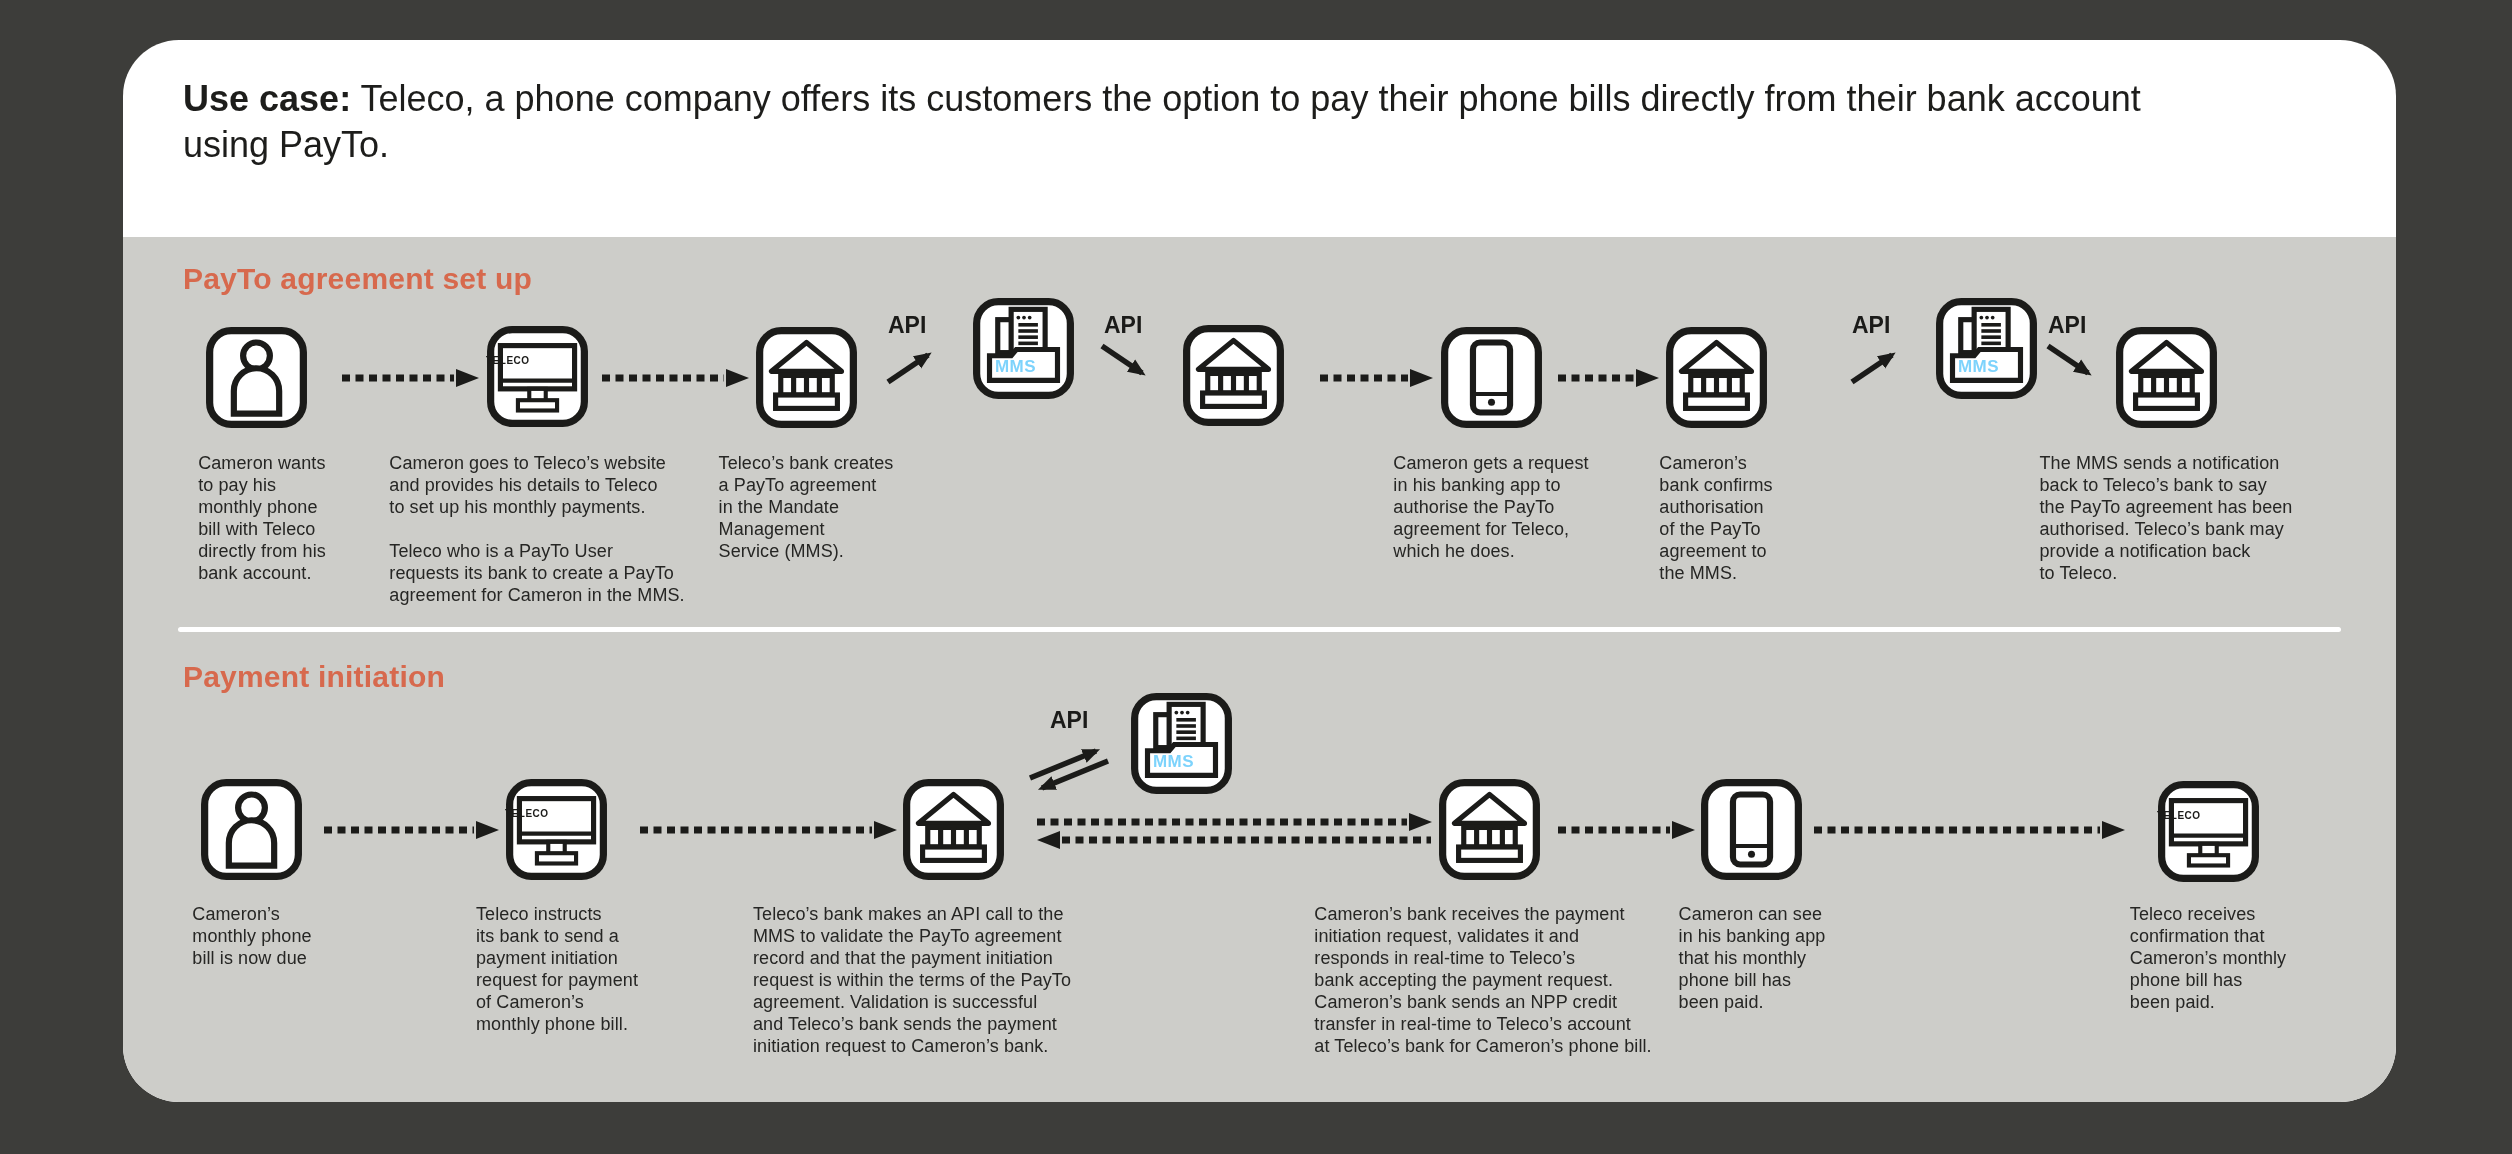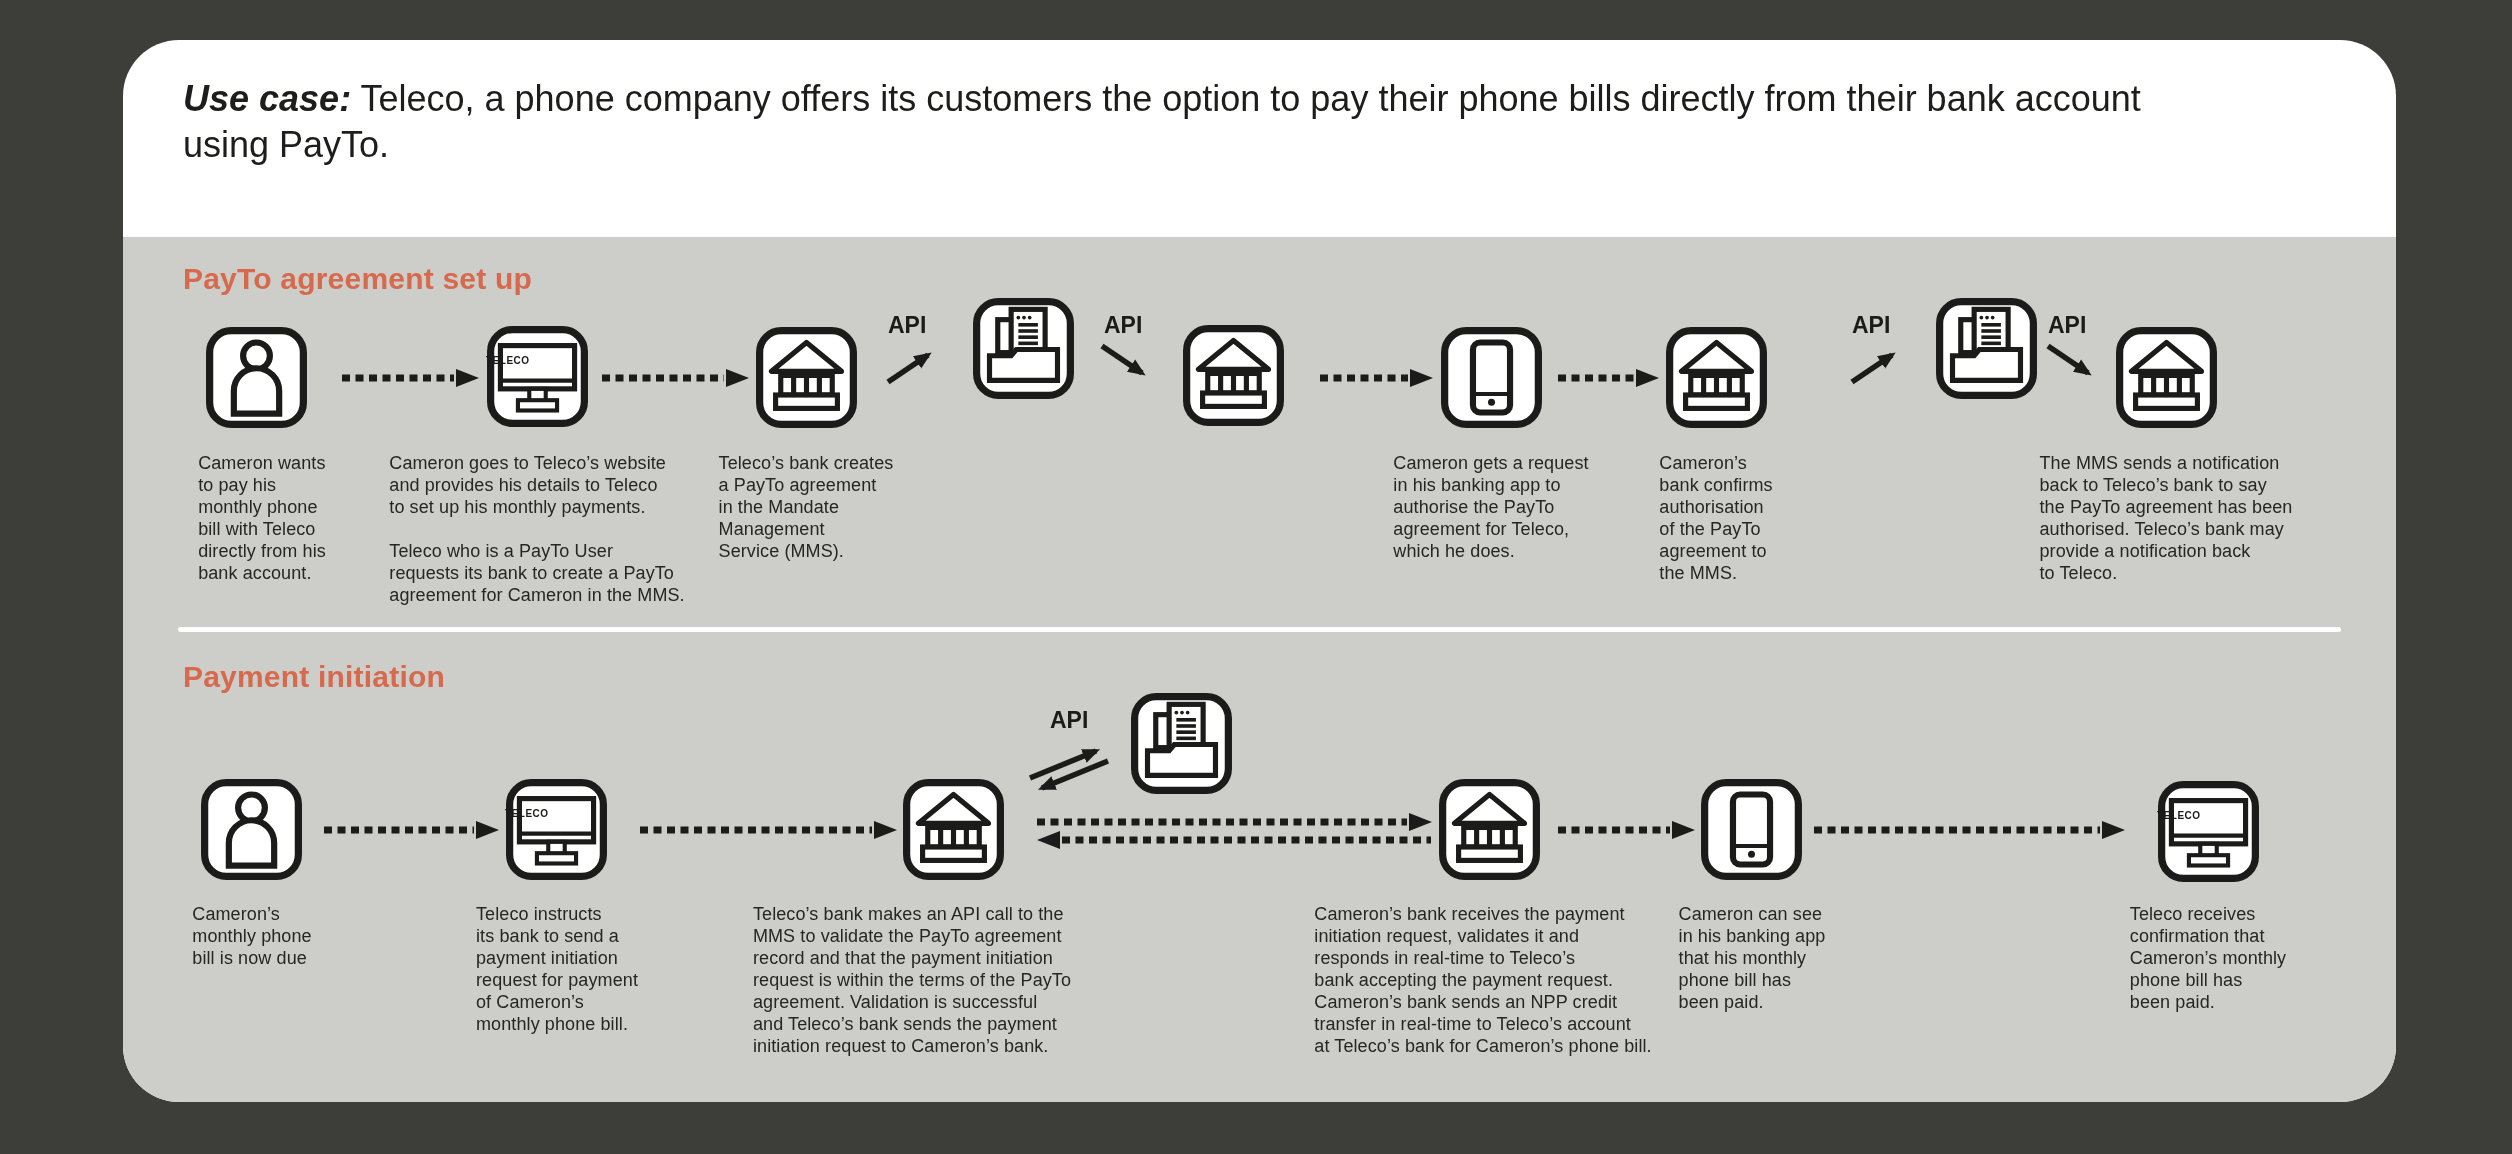--- a/index.html
+++ b/index.html
@@ -2,29 +2,29 @@
 <html><head>
 <meta charset="utf-8">
 <style>
   html,body{margin:0;padding:0;background:#3d3d3a;}
   .stage{position:relative;width:2512px;height:1154px;background:#3d3d3a;overflow:hidden;
          font-family:"Liberation Sans",sans-serif;}
   .card{position:absolute;left:123px;top:40px;width:2273px;height:1062px;background:#ffffff;border-radius:56px;}
   .panel{position:absolute;left:123px;top:237px;width:2273px;height:865px;background:#cdcdc9;
          border-bottom-left-radius:56px;border-bottom-right-radius:56px;}
   .title{position:absolute;left:183px;top:76px;width:2130px;font-size:36px;line-height:46px;color:#1d1d1b;}
-  .title .b{font-weight:700;font-style:italic;}
+  .title .b{font-weight:700;}
   .sec-h{position:absolute;font-size:30px;font-weight:700;color:#d7694d;letter-spacing:.2px;}
   .divider{position:absolute;height:5px;background:#ffffff;border-radius:3px;}
   .node{position:absolute;width:103px;height:103px;}
   .node svg{display:block;width:103px;height:103px;}
   .tlabel{position:absolute;left:0;right:0;top:30px;font-size:10px;font-weight:700;
           letter-spacing:.5px;color:#1b1b19;}
   .mlabel{position:absolute;left:0;right:16px;top:60px;text-align:center;font-size:17px;font-weight:700;
-          letter-spacing:.5px;color:#ffffff;}
+          letter-spacing:.5px;color:#7dd3fc;}
   .cap{position:absolute;transform:translateX(-50%);white-space:pre;text-align:left;
        font-size:18px;line-height:22px;color:#262624;letter-spacing:.1px;}
   .api{position:absolute;font-size:23px;font-weight:700;color:#1b1b19;}
   .arrow{position:absolute;}
   .arrow line{stroke:#1b1b19;}
   .arrow polygon{fill:#1b1b19;}
   .dash line{stroke-width:7;stroke-dasharray:8 5.5;}
   .solid line{stroke-width:5.5;}
   .ic{stroke:#1b1b19;fill:#ffffff;}
   .icf{fill:#1b1b19;stroke:none;}

